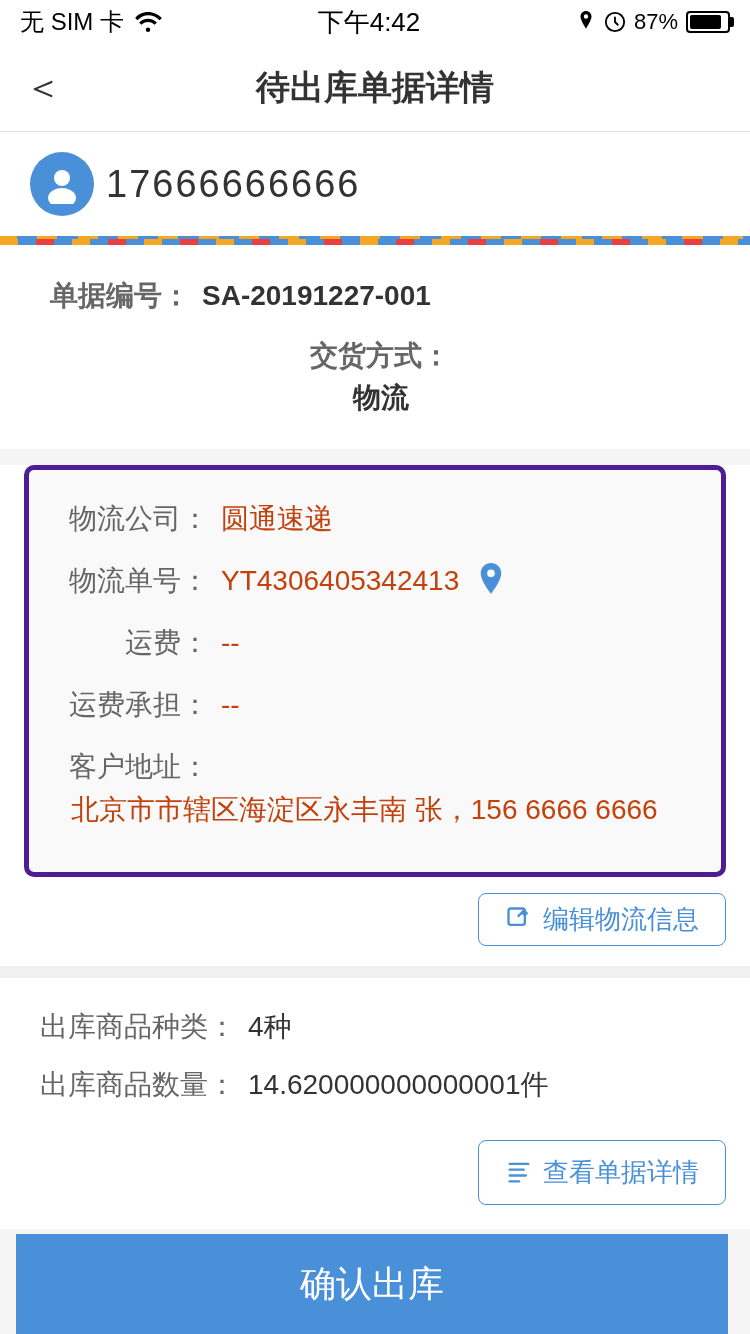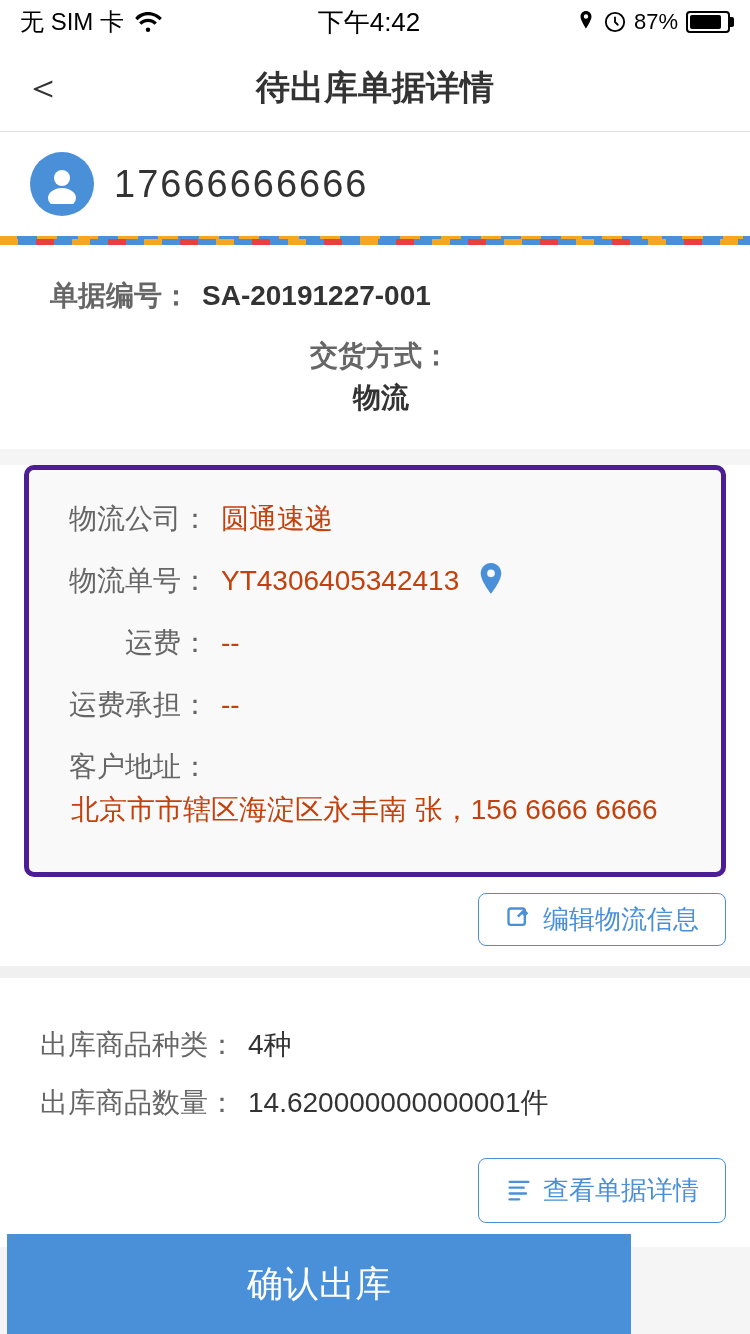--- a/index.html
+++ b/index.html
@@ -85,21 +85,21 @@
       font-weight: 600;
       color: #333;
     }
 
     
     .header-section {
       background: #fff;
       padding: 20px 30px;
       display: flex;
       align-items: center;
-      gap: 20px;
+      gap: 12px;
       border-bottom: 3px solid transparent;
       border-image: repeating-linear-gradient(90deg, #f5a623 0, #f5a623 20px, #4a90d9 20px, #4a90d9 40px) 3;
     }
     .avatar {
       width: 64px;
       height: 64px;
       background: #4a90d9;
       border-radius: 50%;
       display: flex;
       align-items: center;
@@ -224,21 +224,21 @@
 
     
     .section-divider {
       height: 12px;
       background: #f0f0f0;
     }
 
     
     .goods-section {
       background: #fff;
-      padding: 48px 40px 20px;
+      padding: 30px 40px 20px;
     }
     .goods-row {
       display: flex;
       align-items: center;
       margin-bottom: 20px;
       font-size: 28px;
     }
     .goods-row:last-child { margin-bottom: 0; }
     .goods-label {
       color: #666;
@@ -280,22 +280,22 @@
     .bottom-spacer {
       flex: 1;
       background: #f5f5f5;
       min-height: 140px;
     }
 
     
     .confirm-btn {
       position: fixed;
       bottom: 0;
-      left: 7px;
-      width: 624px;
+      left: 16px;
+      width: 712px;
       height: 100px;
       background: #4a90d9;
       color: #fff;
       font-size: 36px;
       font-weight: 500;
       display: flex;
       align-items: center;
       justify-content: center;
       cursor: pointer;
       border: none;

